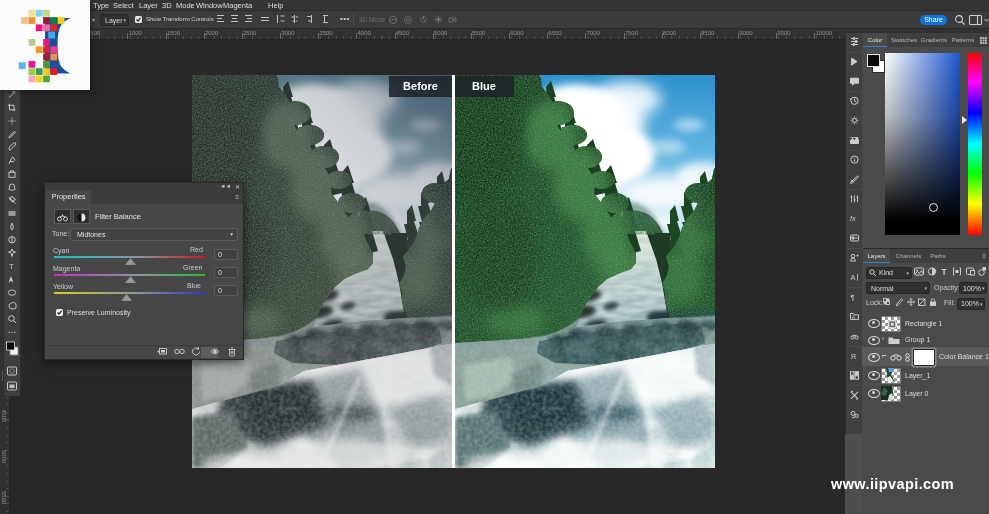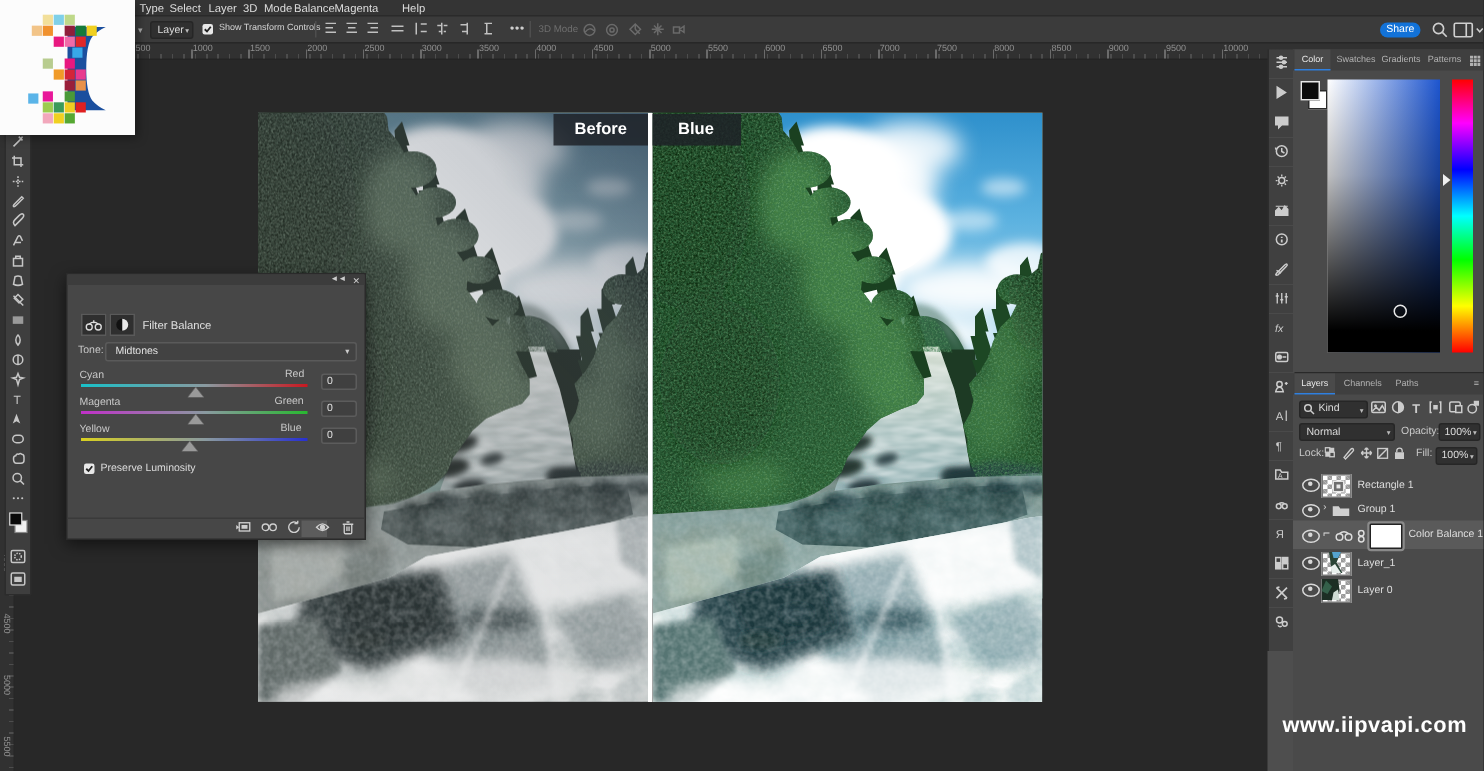--- a/index.html
+++ b/index.html
@@ -42,44 +42,44 @@
   .lrow{position:absolute;left:0;width:127px;}
   .eye{position:absolute;width:10px;height:7px;border:1px solid #d8d8d8;border-radius:50%;}
   .eye::after{content:"";position:absolute;left:2.9px;top:1.4px;width:3px;height:3px;border-radius:50%;background:#d8d8d8;}
   .checker{background-image:linear-gradient(45deg,#9a9a9a 25%,transparent 25%,transparent 75%,#9a9a9a 75%),
            linear-gradient(45deg,#9a9a9a 25%,transparent 25%,transparent 75%,#9a9a9a 75%);
            background-size:6px 6px;background-position:0 0,3px 3px;background-color:#fff;}
   .ltext{position:absolute;font-size:7px;color:#dedede;}
   
   #props{left:44px;top:182px;width:198px;height:176px;background:#474747;box-shadow:0 3px 10px rgba(0,0,0,0.55);border:1px solid #2a2a2a;}
   
-  #photo{left:172px;top:75px;width:523px;height:324px;background:#7d938e;}
+  #photo{left:192px;top:75px;width:523px;height:324px;background:#7d938e;}
   .half{position:absolute;top:0;width:260px;height:393px;overflow:hidden;}
   #beforehalf{left:0;}
   #afterhalf{left:262.5px;}
   #divider{position:absolute;left:260px;top:0;width:2.5px;height:393px;background:#fff;}
   .lab{position:absolute;top:1px;height:21px;background:rgba(30,34,40,0.85);color:#fff;
        font-size:11px;font-weight:bold;line-height:21px;text-align:center;}
   
   #logobox{left:0;top:0;width:90px;height:90px;background:#fcfcfc;box-shadow:2px 2px 6px rgba(0,0,0,0.35);}
   
-  #wm{left:855px;top:476px;font-size:14.5px;font-weight:bold;color:#fff;letter-spacing:0.4px;text-align:center;}
+  #wm{left:831px;top:476px;font-size:14.5px;font-weight:bold;color:#fff;letter-spacing:0.4px;text-align:center;}
 </style>
 </head>
 <body>
 
   <div id="canvas" class="abs"></div>
 
   <div id="menubar" class="abs">
     <span style="left:93px">Type</span>
     <span style="left:113px">Select</span>
     <span style="left:139px">Layer</span>
     <span style="left:162px">3D</span>
     <span style="left:176px">Mode</span>
-    <span style="left:196px">Balance</span>
+    <span style="left:196px">Window</span>
     <span style="left:223px">Magenta</span>
     <span style="left:268px">Help</span>
   </div>
 
   <div id="optionsbar" class="abs">
     <span style="position:absolute;left:92px;top:5px;font-size:6px;color:#aaa">▾</span>
     <div class="well" style="left:100px;top:3px;width:27px;height:10px;background:#303030;">
       <span style="position:absolute;left:4px;top:1.5px;font-size:7px;color:#ddd">Layer</span>
       <span style="position:absolute;right:2px;top:2px;font-size:5px;color:#bbb">▾</span>
     </div>
@@ -756,20 +756,24 @@
         <path d="M8,9 l3,-2 1,7 h-5 Z" fill="#cfdcd4"></path>
       </svg>
       <span class="ltext" style="left:43px;top:5.5px;">Layer 0</span>
     </div>
   </div>
 
   <div id="props" class="abs">
     <div style="position:absolute;left:0;top:0;width:100%;height:7px;background:#3c3c3c;"></div>
     <span style="position:absolute;right:12px;top:0px;font-size:5.5px;color:#ccc">◄◄</span>
     <span style="position:absolute;right:3px;top:0px;font-size:6px;color:#ccc">✕</span>
+    <div style="position:absolute;left:0;top:7px;width:100%;height:14px;background:#3c3c3c;">
+      <div style="position:absolute;left:1px;top:0;width:45px;height:14px;background:#474747;color:#e4e4e4;font-size:7.5px;line-height:14px;text-align:center;">Properties</div>
+      <span style="position:absolute;right:4px;top:4px;font-size:6px;color:#bbb">≡</span>
+    </div>
     <div style="position:absolute;left:9px;top:26px;width:15px;height:13px;background:#2f2f2f;border:1px solid #5a5a5a;">
       <svg width="15" height="13">
         <g stroke="#ddd" stroke-width="0.9" fill="none">
           <circle cx="4.5" cy="8" r="2"></circle>
           <circle cx="10.5" cy="8" r="2"></circle>
           <path d="M4.5,6 q3,-2.5 6,0 M7.5,3.5 v2"></path>
         </g>
       </svg>
     </div>
     <div style="position:absolute;left:28px;top:26px;width:15px;height:13px;background:#2f2f2f;border:1px solid #5a5a5a;">

